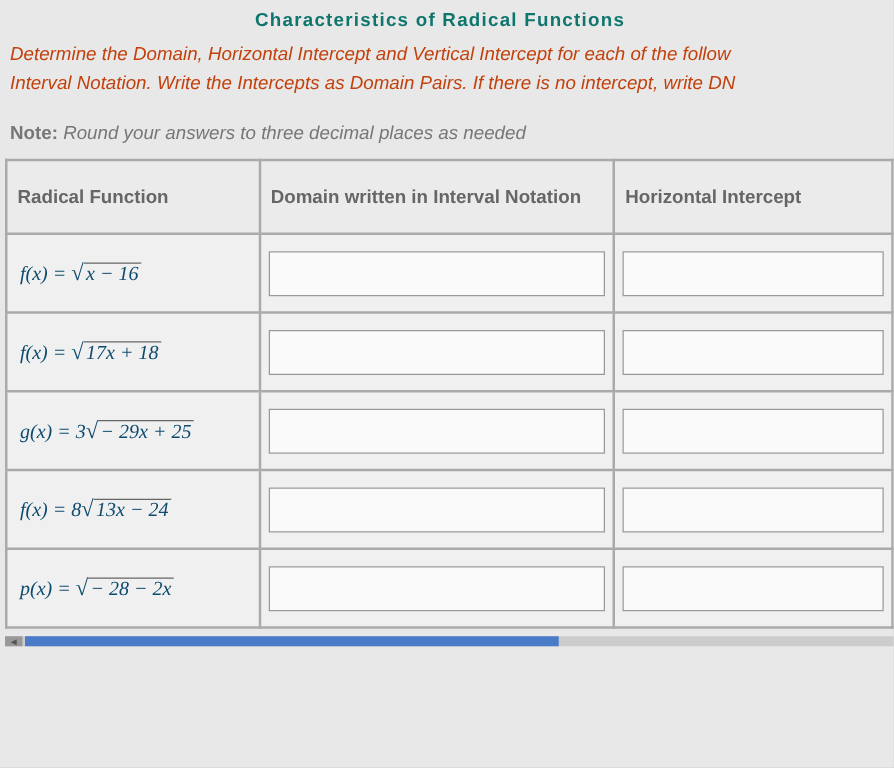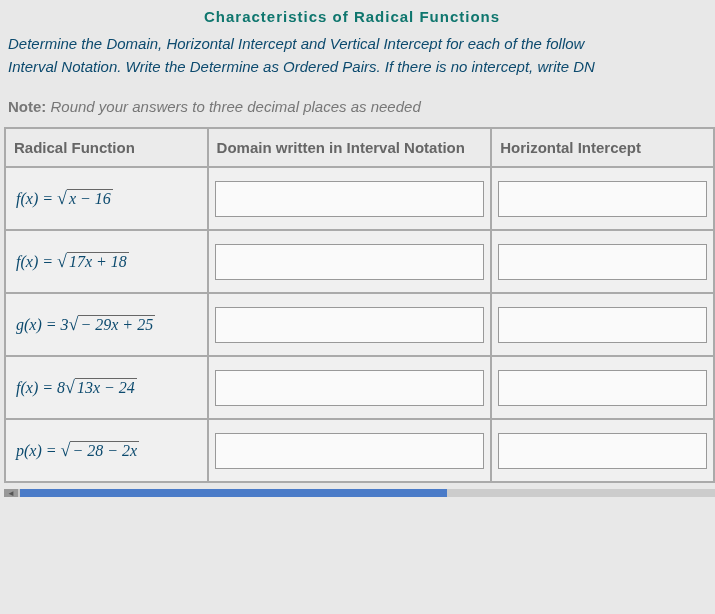--- a/index.html
+++ b/index.html
@@ -22,21 +22,21 @@
     }
     .header-title {
       color: #0f766e;
       font-size: 15px;
       font-weight: bold;
       margin-bottom: 4px;
       padding-left: 200px;
       letter-spacing: 1px;
     }
     .instructions {
-      color: #0c4a6e;
+      color: #c2410c;
       font-style: italic;
       font-size: 15px;
       margin: 8px 0 20px 4px;
       line-height: 1.5;
     }
     .note {
       color: #777;
       font-size: 15px;
       margin: 14px 12px 12px 4px;
     }
@@ -54,21 +54,21 @@
     }
     th, td {
       border: 2px solid #aaa;
       padding: 0;
       text-align: left;
       color: #666;
     }
     th {
       font-size: 15px;
       font-weight: bold;
-      padding: 10px 8px;
+      padding: 20px 8px;
       background: #ebebeb;
     }
     .col-func {
       width: 200px;
     }
     .col-domain {
       width: 280px;
     }
     .col-intercept {
       width: 220px;
@@ -123,21 +123,21 @@
     }
   </style>
 </head>
 <body>
 
 <div class="container">
   <div class="header-title">Characteristics of Radical Functions</div>
 
   <div class="instructions">
     <span>Determine the Domain, Horizontal Intercept and Vertical Intercept for each of the follow</span><br>
-    <span>Interval Notation. Write the Determine as Ordered Pairs. If there is no intercept, write DN</span>
+    <span>Interval Notation. Write the Intercepts as Domain Pairs. If there is no intercept, write DN</span>
   </div>
 
   <div class="note">
     <span class="note-label">Note:</span>
     <span class="note-text">Round your answers to three decimal places as needed</span>
   </div>
 
   <table>
     <thead>
       <tr>

